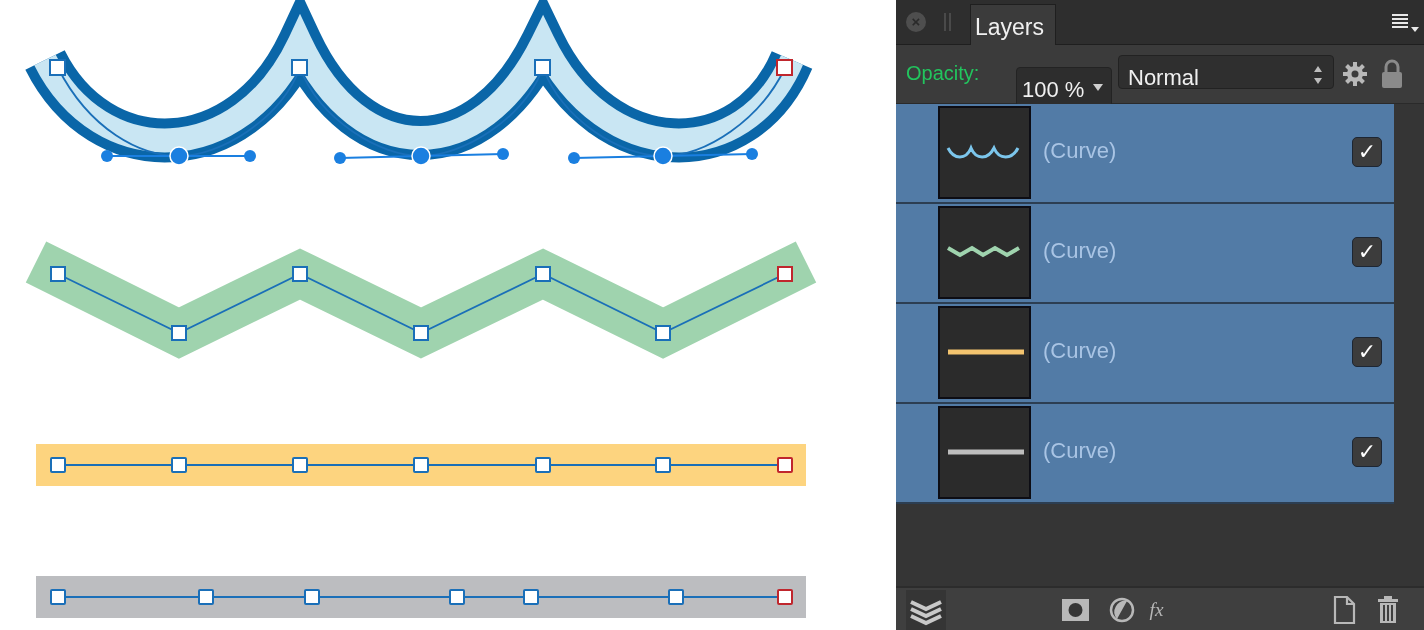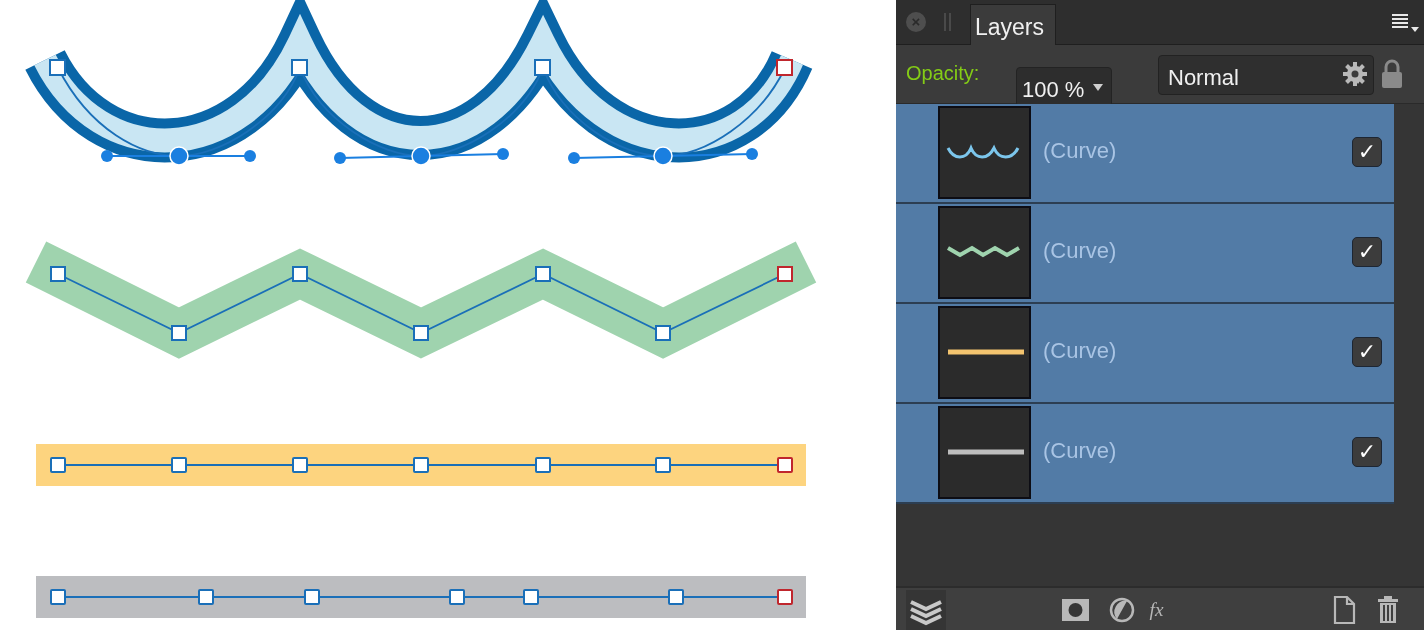--- a/index.html
+++ b/index.html
@@ -10,25 +10,25 @@
     .tabbar { position:absolute; left:0; top:0; width:528px; height:44px; background:#2e2e2e; border-bottom:1px solid #1f1f1f; }
     .close-btn { position:absolute; left:10px; top:12px; width:20px; height:20px; border-radius:50%; background:#4e4e4e; color:#2a2a2a; font-size:15px; line-height:20px; text-align:center; font-weight:bold; }
     .grip { position:absolute; left:48px; top:13px; width:8px; height:18px; }
     .grip i { position:absolute; top:0; width:2px; height:18px; background:#4a4a4a; }
     .tab { position:absolute; left:74px; top:4px; width:86px; height:41px; background:#3b3b3b; border:1px solid #1f1f1f; border-bottom:none; box-sizing:border-box; }
     .tab span { position:absolute; left:4px; top:9px; font-size:23px; color:#f0f0f0;text-align:right; }
     .menu-btn { position:absolute; right:6px; top:14px; width:26px; height:22px; }
     .menu-btn i { position:absolute; left:0; width:16px; height:2px; background:#e8e8e8; }
     .menu-btn b { position:absolute; left:19px; top:13px; width:0; height:0; border-left:4px solid transparent; border-right:4px solid transparent; border-top:5px solid #e8e8e8; }
     .toolbar { position:absolute; left:0; top:45px; width:528px; height:58px; background:#3b3b3b; border-bottom:2px solid #2a2a2a; }
-    .op-label { position:absolute; left:10px; top:17px; font-size:20px; color:#84cc16; }
+    .op-label { position:absolute; left:10px; top:17px; font-size:20px; color:#22c55e; }
     .op-field { position:absolute; left:120px; top:10px; width:96px; height:40px; background:#2d2d2d; border:1px solid #232323; border-radius:4px; box-sizing:border-box;margin-top:12px; }
     .op-field span { position:absolute; left:5px; top:9px; font-size:22px; color:#f0f0f0; }
     .op-field b { position:absolute; right:8px; top:16px; width:0; height:0; border-left:5px solid transparent; border-right:5px solid transparent; border-top:7px solid #cfcfcf; }
-    .blend { position:absolute; left:222px; top:10px; width:216px; height:40px; background:#2f2f2f; border:1px solid #222; border-radius:4px; box-sizing:border-box;margin-left:40px; }
+    .blend { position:absolute; left:222px; top:10px; width:216px; height:34px; background:#2f2f2f; border:1px solid #222; border-radius:4px; box-sizing:border-box; }
     .blend span { position:absolute; left:9px; top:9px; font-size:22px; color:#f0f0f0; }
     .blend .up { position:absolute; right:11px; top:10px; width:0; height:0; border-left:4px solid transparent; border-right:4px solid transparent; border-bottom:6px solid #bdbdbd; }
     .blend .dn { position:absolute; right:11px; top:22px; width:0; height:0; border-left:4px solid transparent; border-right:4px solid transparent; border-top:6px solid #bdbdbd; }
     .gear { position:absolute; left:446px; top:16px; width:26px; height:26px; }
     .lock { position:absolute; left:484px; top:14px; width:24px; height:30px; }
     .layers { position:absolute; left:0; top:104px; width:498px; height:398px; background:#527ba6; }
     .layer-row { position:absolute; left:0; width:498px; height:98px; background:#527ba6; border-bottom:2px solid #2c3e52; box-sizing:content-box; }
     .thumb { position:absolute; left:42px; top:2px; width:93px; height:93px; background:#2b2b2b; border:2px solid #0d0d14; box-sizing:border-box; }
     .thumb svg { position:absolute; left:0; top:0; }
     .layer-name { position:absolute; left:147px; top:34px; font-size:22px; color:#a9c4e4; }

